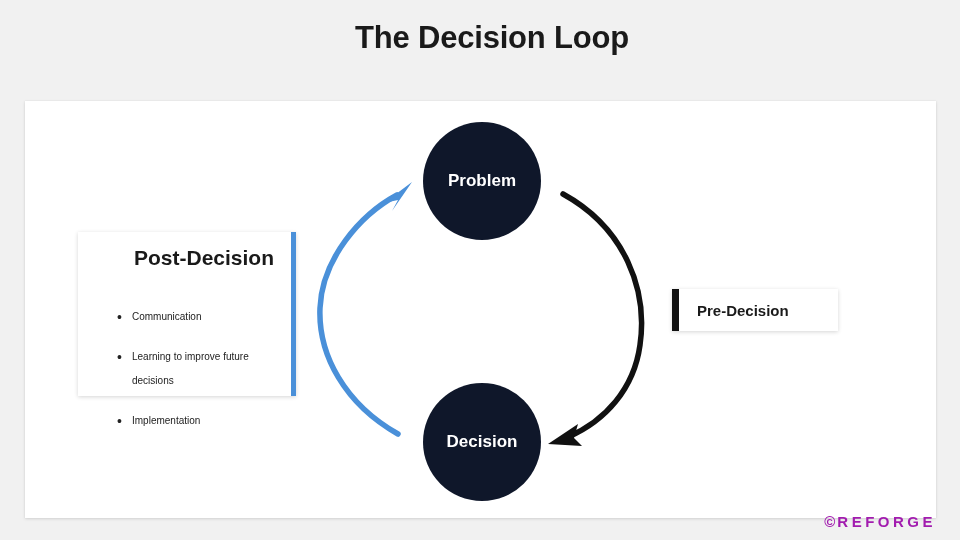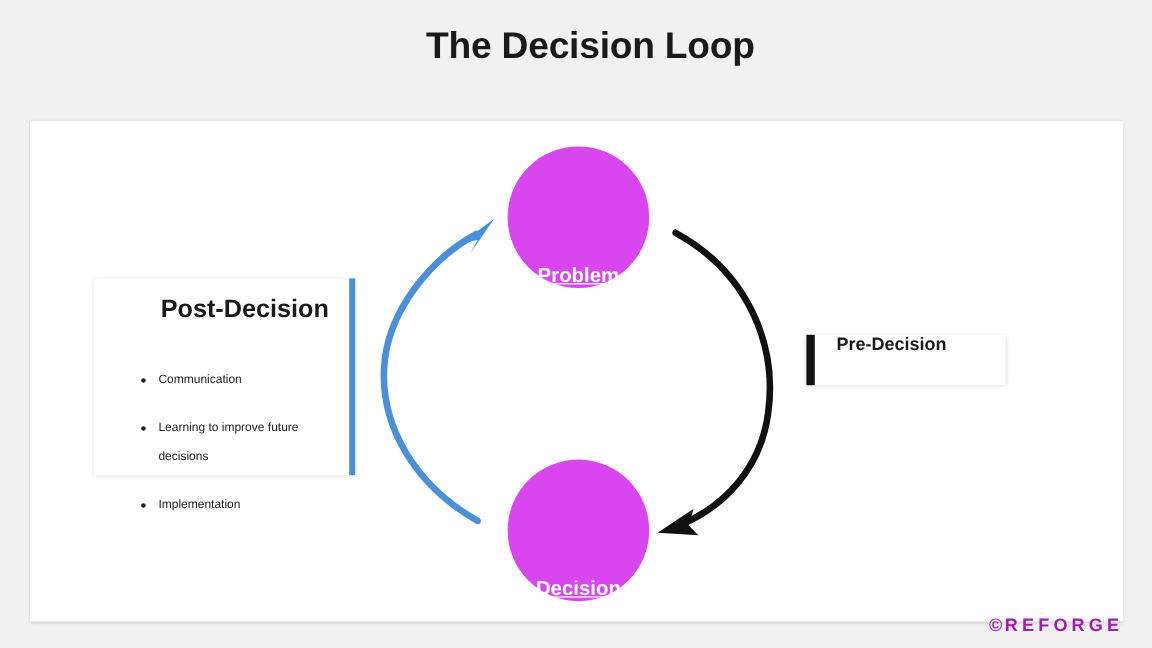--- a/index.html
+++ b/index.html
@@ -27,23 +27,23 @@
     box-shadow:0 1px 3px rgba(0,0,0,0.13), 0 0 1px rgba(0,0,0,0.09);
   }
 
   
   .loop-svg{position:absolute;left:0;top:0;width:960px;height:540px;pointer-events:none;}
 
   
   .node{
     position:absolute;
     width:118px;height:118px;border-radius:50%;
-    background:#d946ef;
-    display:flex;align-items:flex-end;justify-content:center;
-    color:#ffffff;font-size:17px;font-weight:bold;text-decoration:underline;
+    background:#0f172a;
+    display:flex;align-items:center;justify-content:center;
+    color:#ffffff;font-size:17px;font-weight:bold;
   }
   .node-problem{left:423px;top:122px;}
   .node-decision{left:423px;top:383px;}
 
   
   .card-post{
     position:absolute;left:78px;top:232px;
     width:218px;height:164px;
     background:#ffffff;
     box-shadow:0 1px 4px rgba(0,0,0,0.17);
@@ -65,27 +65,27 @@
     margin:16px;
   }
   .card-post li:before{
     content:"\2022";
     position:absolute;left:-15px;top:0;
     font-size:14px;color:#222;
   }
 
   
   .card-pre{
-    position:absolute;left:672px;top:279px;
+    position:absolute;left:672px;top:289px;
     width:166px;height:42px;
     background:#ffffff;
     box-shadow:0 1px 4px rgba(0,0,0,0.17);
     box-sizing:border-box;
     border-left:7px solid #111111;
-    display:flex;align-items:flex-start;
+    display:flex;align-items:center;
   }
   .card-pre .card-title{
     margin-left:18px;
     font-size:15px;font-weight:bold;color:#1a1a1a;
   }
 
   
   .watermark{
     position:absolute;right:24px;bottom:10px;
     font-size:15px;color:#a21caf;font-weight:bold;

